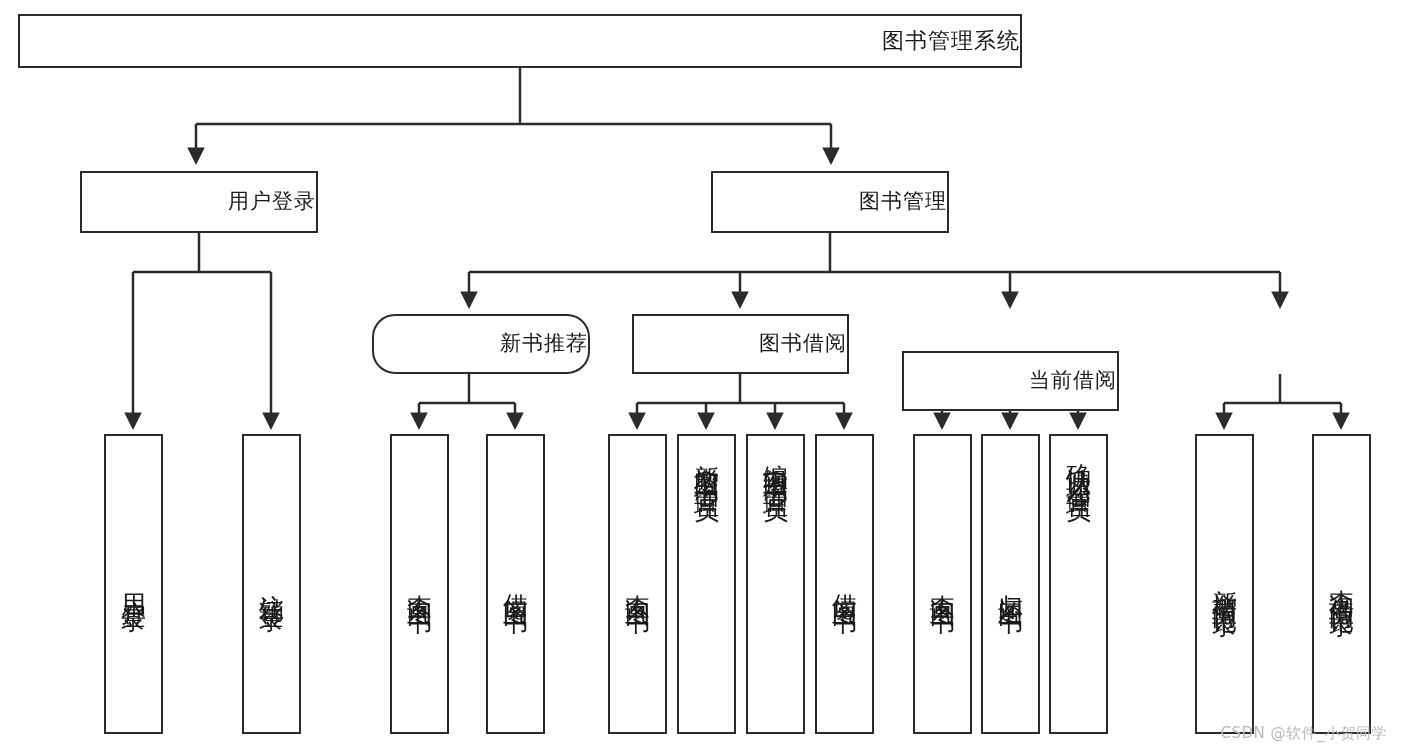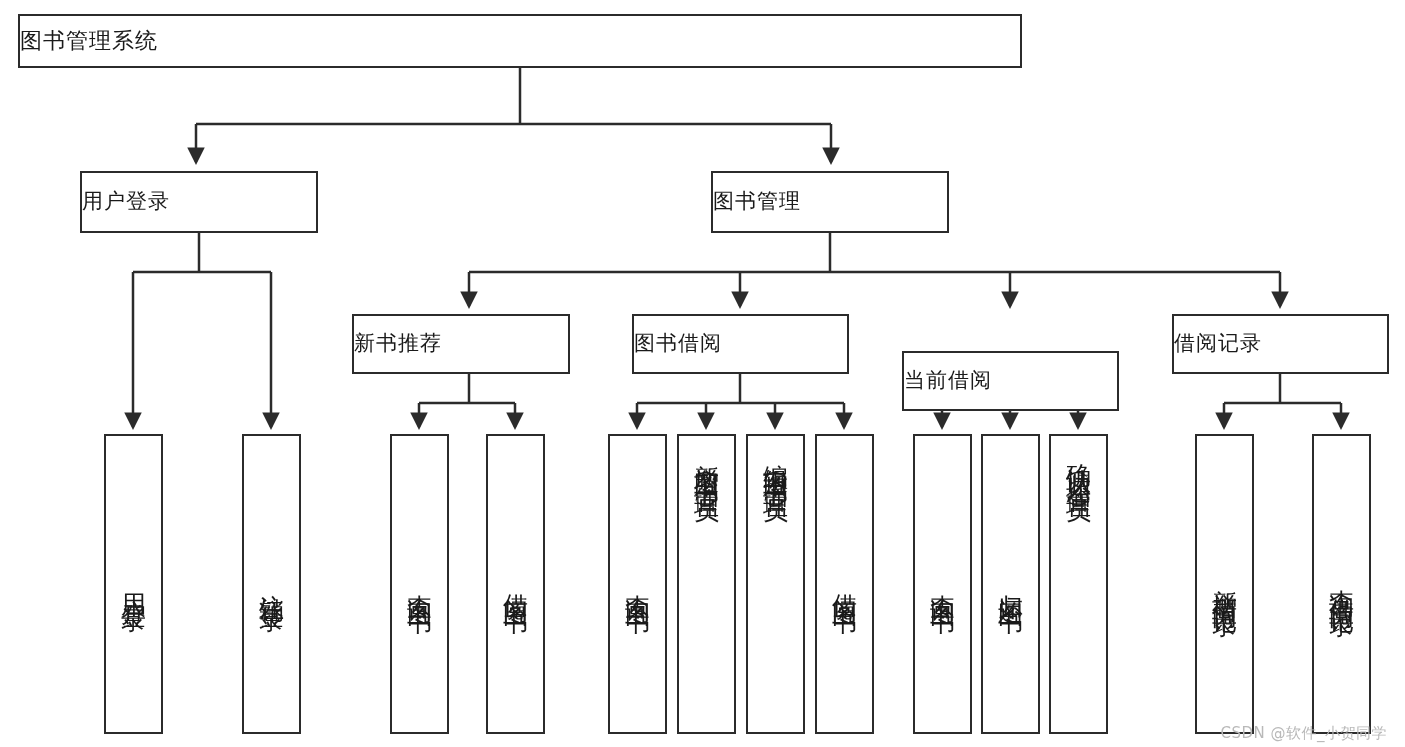--- a/index.html
+++ b/index.html
@@ -12,21 +12,21 @@
   #canvas{position:relative;width:1405px;height:747px;background:#ffffff;}
   svg#wires{position:absolute;left:0;top:0;width:1405px;height:747px;}
 
   .node{
     position:absolute;
     box-sizing:border-box;
     background:#ffffff;
     border:2.5px solid #2b2b2b;
     display:flex;
     align-items:center;
-    justify-content:flex-start;
+    justify-content:flex-end;
     color:#1a1a1a;
   }
   .node .lbl{
     display:block;
     text-align:center;
     line-height:1.12;
     white-space:nowrap;
   }
   
   .node.h .lbl{font-size:21px;letter-spacing:1px;}
@@ -117,31 +117,28 @@
     <span class="lbl">图书管理系统</span>
   </div>
 
   <div class="node h" style="left:80px;top:171px;width:238px;height:62px;">
     <span class="lbl">用户登录</span>
   </div>
   <div class="node h" style="left:711px;top:171px;width:238px;height:62px;">
     <span class="lbl">图书管理</span>
   </div>
 
-  <div class="node h" style="left:352px;top:314px;width:218px;height:60px;">
+  <div class="node h" style="left:372px;top:314px;width:218px;height:60px;border-radius:23px;">
     <span class="lbl">新书推荐</span>
   </div>
   <div class="node h" style="left:632px;top:314px;width:217px;height:60px;">
     <span class="lbl">图书借阅</span>
   </div>
   <div class="node h" style="left:902px;top:314px;width:217px;height:60px;margin-top:37px;">
     <span class="lbl">当前借阅</span>
-  </div>
-  <div class="node h" style="left:1172px;top:314px;width:217px;height:60px;">
-    <span class="lbl">借阅记录</span>
   </div>
 
   <div class="node v center" style="left:104px;top:434px;width:59px;height:300px;">
     <span class="lbl">用户登录</span>
   </div>
   <div class="node v center" style="left:242px;top:434px;width:59px;height:300px;">
     <span class="lbl">注销登录</span>
   </div>
 
   <div class="node v center" style="left:390px;top:434px;width:59px;height:300px;">

